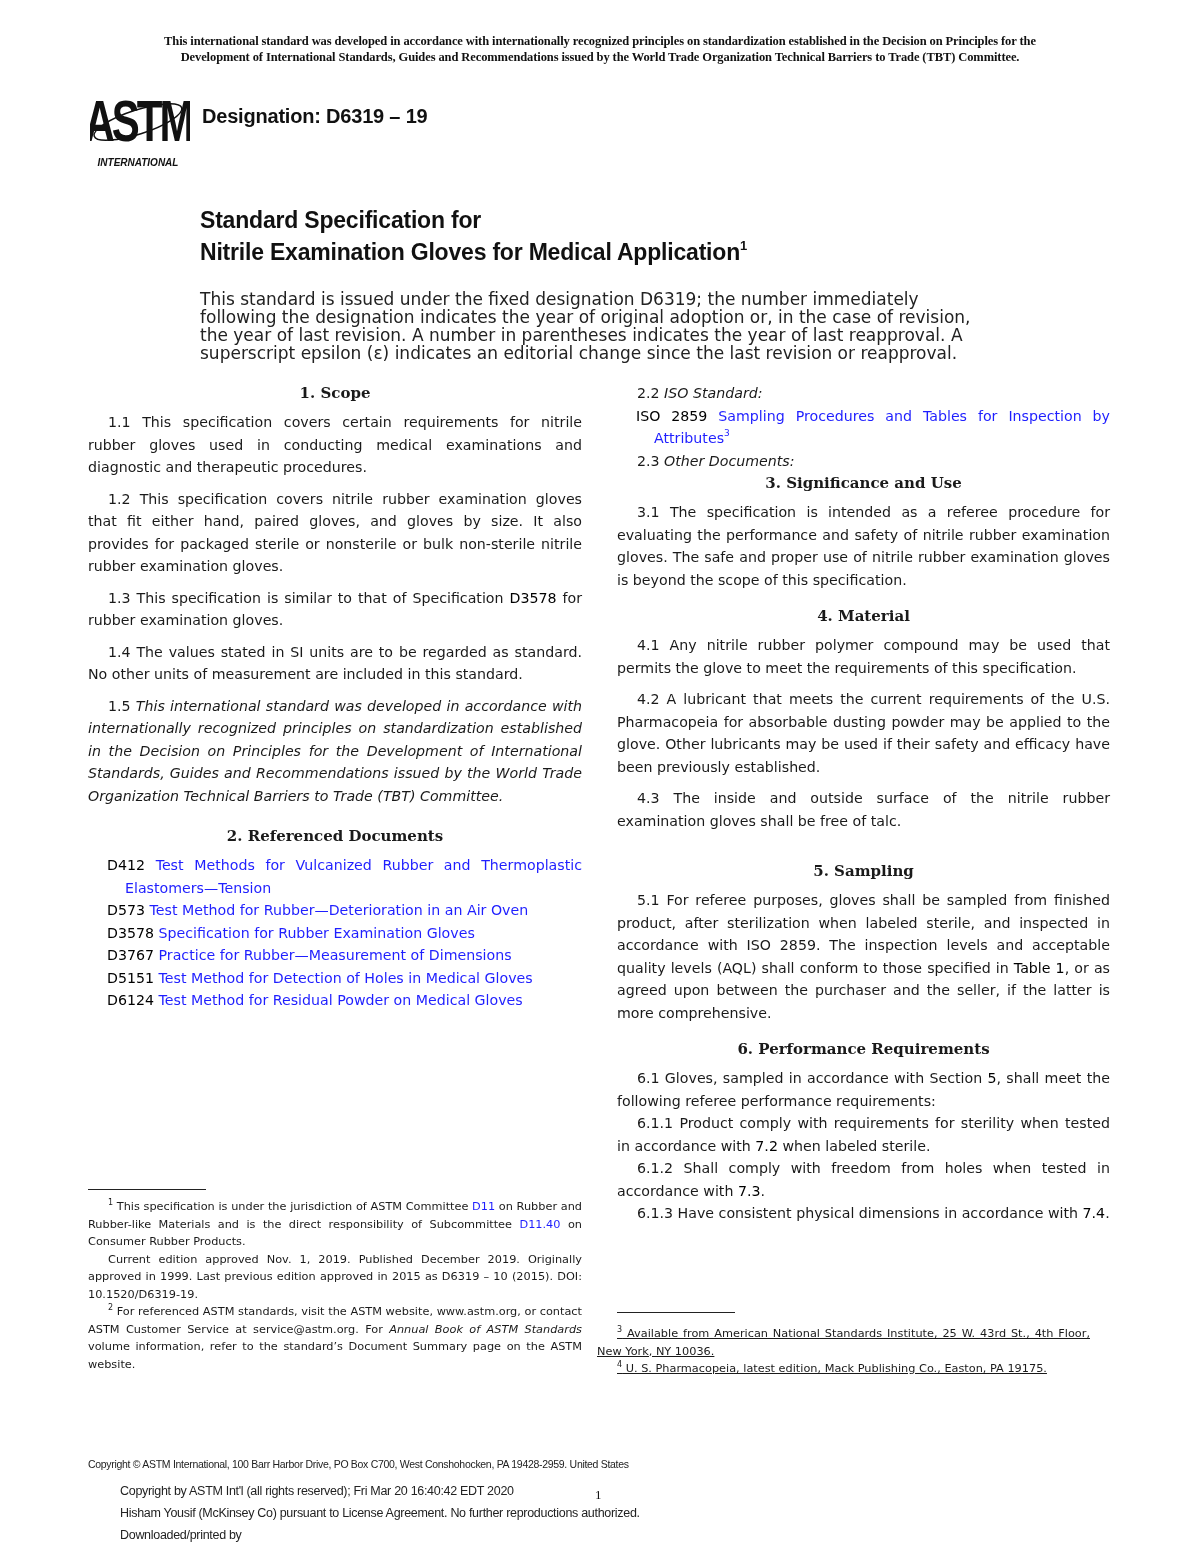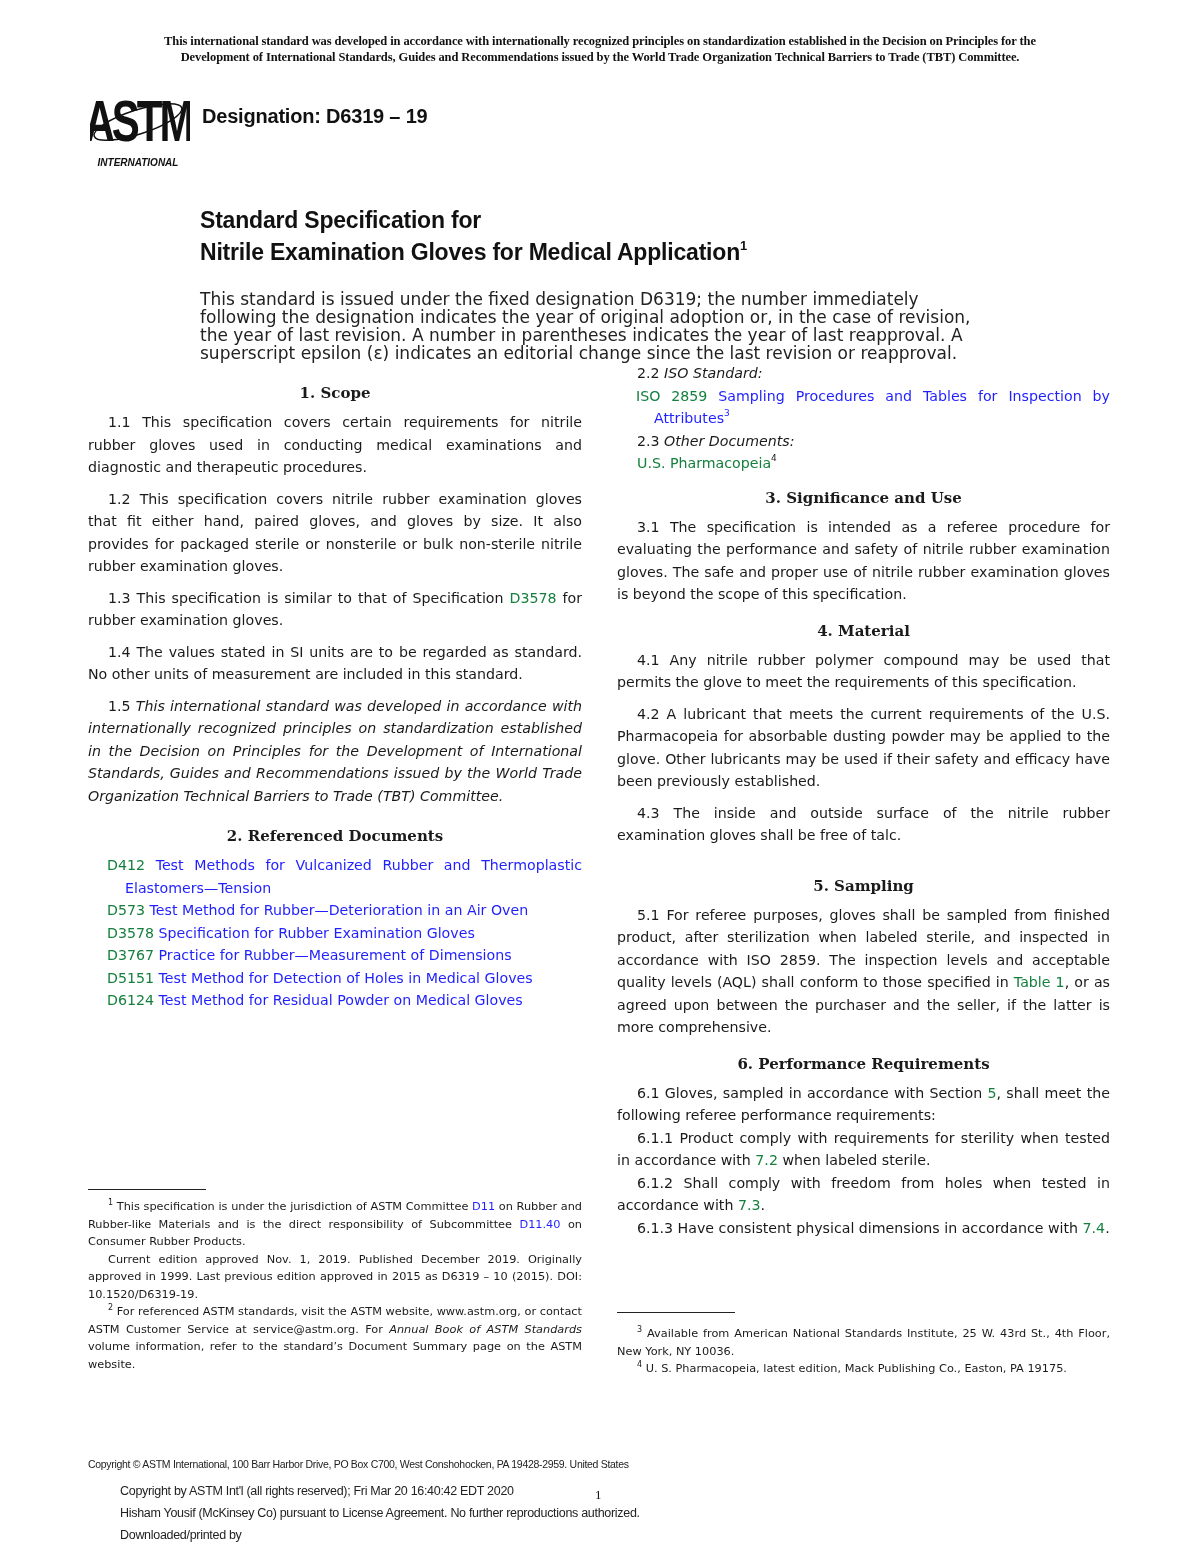--- a/index.html
+++ b/index.html
@@ -5,28 +5,28 @@
   html, body { margin: 0; padding: 0; background: #ffffff; }
   body { width: 1200px; height: 1553px; position: relative; overflow: hidden; color: #111; font-family: "DejaVu Serif", serif; }
   .banner { position: absolute; top: 33px; left: 60px; width: 1080px; text-align: center; font-family: "Liberation Serif", serif; font-size: 12.5px; line-height: 16px; font-weight: bold; letter-spacing: -0.1px; }
   .logo { position: absolute; left: 90px; top: 82px; width: 100px; height: 90px; }
   .designation { position: absolute; left: 202px; top: 105px; font-family: "Liberation Sans", sans-serif; font-size: 20px; font-weight: bold; letter-spacing: -0.2px; }
   .title { position: absolute; left: 200px; top: 204px; font-family: "Liberation Sans", sans-serif; font-weight: bold; font-size: 23px; line-height: 32px; letter-spacing: -0.2px; }
   .title sup { font-size: 13px; vertical-align: 10px; }
   .preamble { position: absolute; left: 200px; top: 290px; width: 800px; font-family: "DejaVu Sans", sans-serif; font-size: 17px; line-height: 18px; color: #222; }
   .col { position: absolute; font-family: "DejaVu Sans", sans-serif; font-size: 14.2px; line-height: 22.5px; color: #1a1a1a; text-align: justify; }
   .col-left { left: 88px; top: 382px; width: 494px; }
-  .col-right { left: 617px; top: 362px; width: 493px; }
+  .col-right { left: 617px; top: 382px; width: 493px; }
   .h { font-family: "DejaVu Serif", serif; font-weight: bold; font-size: 15px; margin: 0 0 7px 0; line-height: 22px; text-align: center; }
   .p { margin: 0 0 9px 0; text-indent: 20px; }
   .p.tight { margin-bottom: 0; }
   .italic { font-style: italic; }
   .ref { margin: 0; padding-left: 37px; text-indent: -18px; text-align: justify; }
   .sub { margin: 0; padding-left: 20px; }
-  .red { color: #15803d; }
+  .red { color: #000000; }
   .blue { color: #1f1fff; }
   sup { font-size: 9px; line-height: 0; vertical-align: 7px; }
   .fn-rule { position: absolute; height: 1px; background: #222; width: 118px; }
   .fn { position: absolute; font-family: "DejaVu Sans", sans-serif; font-size: 11.3px; line-height: 17.5px; color: #1a1a1a; text-align: justify; }
   .fn p { margin: 0; text-indent: 20px; }
   .fn sup { font-size: 8px; vertical-align: 5px; }
   .footer { position: absolute; font-family: "Liberation Sans", sans-serif; color: #222; }
   .footer-copy { left: 88px; top: 1458px; font-size: 10.5px; letter-spacing: -0.3px; }
   .footer-dl { left: 120px; top: 1480px; font-size: 12.5px; line-height: 22px; letter-spacing: -0.3px; }
   .page-num { position: absolute; left: 595px; top: 1487px; font-family: "Liberation Serif", serif; font-size: 13px; }
@@ -70,21 +70,20 @@
   <p class="ref"><span class="red">D3578</span><span class="blue"> Specification for Rubber Examination Gloves</span></p>
   <p class="ref"><span class="red">D3767</span><span class="blue"> Practice for Rubber—Measurement of Dimensions</span></p>
   <p class="ref"><span class="red">D5151</span><span class="blue"> Test Method for Detection of Holes in Medical Gloves</span></p>
   <p class="ref"><span class="red">D6124</span><span class="blue"> Test Method for Residual Powder on Medical Gloves</span></p>
 </div>
 
 <div class="col col-right">
   <p class="sub"><span>2.2 </span><span class="italic">ISO Standard:</span></p>
   <p class="ref"><span class="red">ISO 2859</span><span class="blue"> Sampling Procedures and Tables for Inspection by Attributes</span><sup class="blue">3</sup></p>
   <p class="sub"><span>2.3 </span><span class="italic">Other Documents:</span></p>
-  <p class="sub" style="margin-bottom:12px"><span class="red">U.S. Pharmacopeia</span><sup>4</sup></p>
 
   <div class="h">3.  Significance and Use</div>
   <p class="p" style="margin-bottom:14px">3.1  The specification is intended as a referee procedure for evaluating the performance and safety of nitrile rubber examination gloves. The safe and proper use of nitrile rubber examination gloves is beyond the scope of this specification.</p>
 
   <div class="h">4.  Material</div>
   <p class="p">4.1  Any nitrile rubber polymer compound may be used that permits the glove to meet the requirements of this specification.</p>
   <p class="p">4.2  A lubricant that meets the current requirements of the U.S. Pharmacopeia for absorbable dusting powder may be applied to the glove. Other lubricants may be used if their safety and efficacy have been previously established.</p>
   <p class="p" style="margin-bottom:28px">4.3 The inside and outside surface of the nitrile rubber examination gloves shall be free of talc.</p>
 
   <div class="h">5.  Sampling</div>
@@ -98,21 +97,21 @@
 </div>
 
 <div class="fn-rule" style="left:88px; top:1189px;"></div>
 <div class="fn" style="left:88px; top:1198px; width:494px;">
   <p><sup>1</sup><span> This specification is under the jurisdiction of ASTM Committee </span><span class="blue">D11</span><span> on Rubber and Rubber-like Materials and is the direct responsibility of Subcommittee </span><span class="blue">D11.40</span><span> on Consumer Rubber Products.</span></p>
   <p>Current edition approved Nov. 1, 2019. Published December 2019. Originally approved in 1999. Last previous edition approved in 2015 as D6319 – 10 (2015). DOI: 10.1520/D6319-19.</p>
   <p><sup>2</sup><span> For referenced ASTM standards, visit the ASTM website, www.astm.org, or contact ASTM Customer Service at service@astm.org. For </span><span class="italic">Annual Book of ASTM Standards</span><span> volume information, refer to the standard’s Document Summary page on the ASTM website.</span></p>
 </div>
 
 <div class="fn-rule" style="left:617px; top:1312px;"></div>
-<div class="fn" style="left:617px; top:1325px; width:493px;">
+<div class="fn" style="left:597px; top:1325px; width:493px;text-decoration:underline;">
   <p><sup>3</sup><span> Available from American National Standards Institute, 25 W. 43rd St., 4th Floor, New York, NY 10036.</span></p>
   <p><sup>4</sup><span> U. S. Pharmacopeia, latest edition, Mack Publishing Co., Easton, PA 19175.</span></p>
 </div>
 
 <div class="footer footer-copy">Copyright © ASTM International, 100 Barr Harbor Drive, PO Box C700, West Conshohocken, PA 19428-2959. United States</div>
 <div class="footer footer-dl">
   <div>Copyright by ASTM Int'l (all rights reserved); Fri Mar 20 16:40:42 EDT 2020</div>
   <div>Hisham Yousif (McKinsey Co) pursuant to License Agreement. No further reproductions authorized.</div>
   <div>Downloaded/printed by</div>
 </div>

